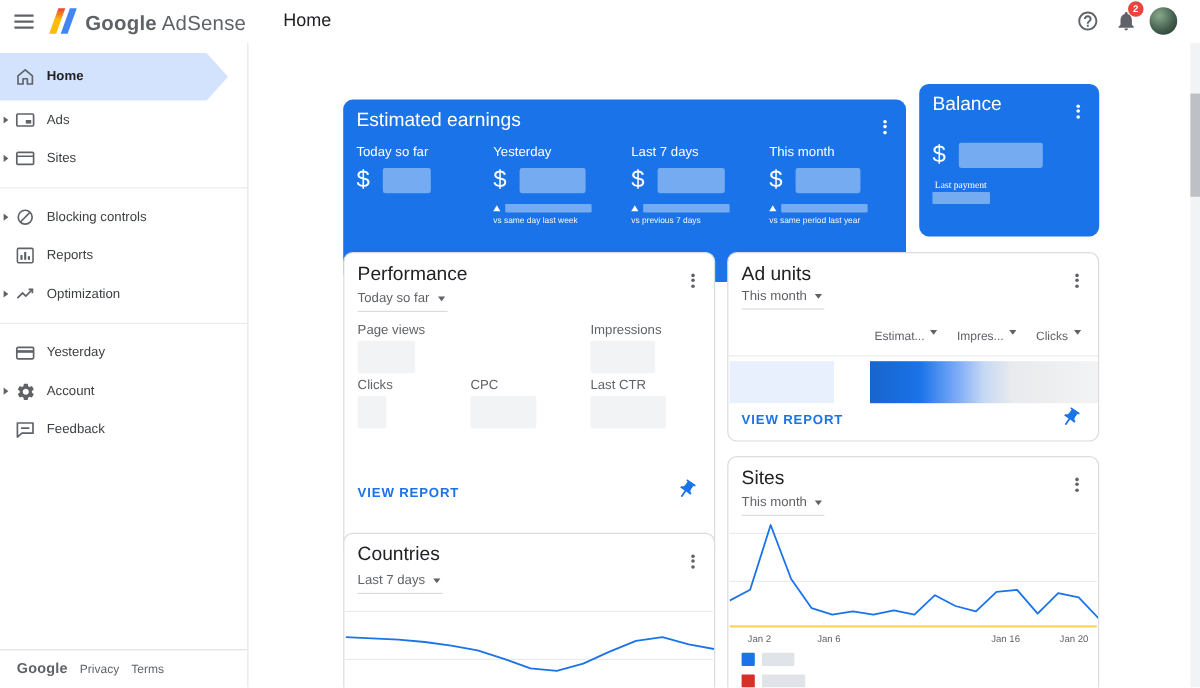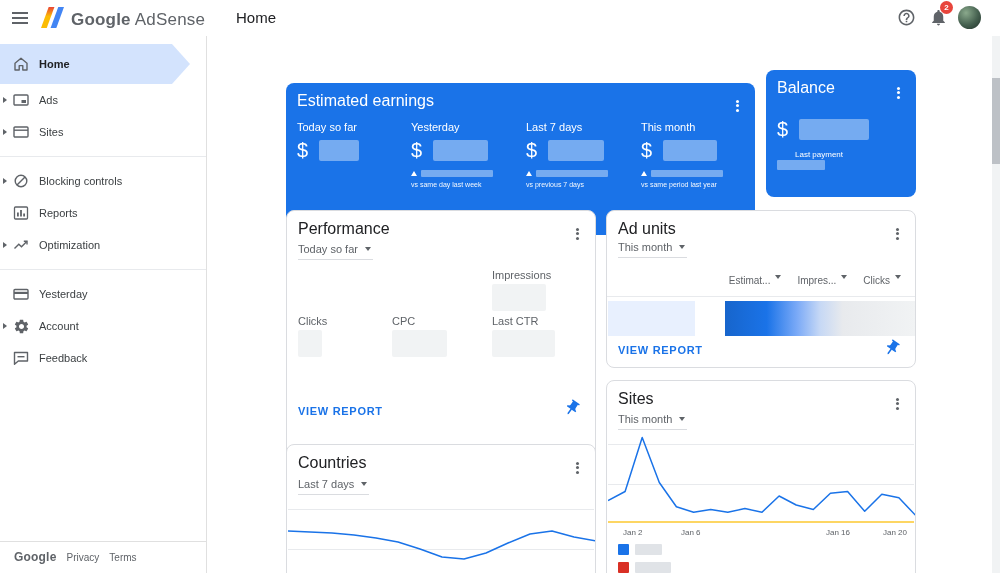--- a/index.html
+++ b/index.html
@@ -50,21 +50,21 @@
   
   .earn-col { position:absolute; top:38px; }
   .earn-label { font-size:11px; color:#fff; }
   .earn-value { display:flex; align-items:center; margin-top:6px; }
   .earn-cur { font-size:20px; font-weight:400; }
   .blue-block { display:inline-block; height:21px; background:rgba(255,255,255,0.4); border-radius:2px; margin-left:11px; }
   .earn-note { display:flex; align-items:center; gap:4px; margin-top:8px; }
   .up-arrow { width:0; height:0; border-left:3px solid transparent; border-right:3px solid transparent; border-bottom:5px solid #fff; }
   .note-bar { display:inline-block; width:72px; height:7px; background:rgba(255,255,255,0.4); border-radius:1px; }
   .earn-caption { font-size:7px; color:rgba(255,255,255,0.95); margin-top:4px; white-space:nowrap; }
-  .lastpay-label { position:absolute; left:29px; top:80px; font-size:8px; color:#fff; }
+  .lastpay-label { position:absolute; left:13px; top:80px; font-size:8px; color:#fff;font-family:Liberation Serif, serif; }
   .lastpay-block { position:absolute; left:11px; top:90px; width:48px; height:10px; background:rgba(255,255,255,0.4); border-radius:1px; }
 
   
   .metric { position:absolute; }
   .metric-label { font-size:11px; color:#5f6368; }
   .gray-block { height:27px; background:#f1f3f4; border-radius:2px; margin-top:3px; }
   .view-report { position:absolute; left:11px; font-size:11px; font-weight:700; letter-spacing:0.7px; color:#1a73e8; cursor:pointer; }
   .pin { position:absolute; right:14px; width:18px; height:18px; cursor:pointer; transform:rotate(35deg); }
 
   
@@ -309,20 +309,24 @@
   <div class="dots">
       <i></i>
       <i></i>
       <i></i>
     </div>
   <div class="range" style="left:11px; top:32px;">
     <span>Today so far</span>
       <span class="caret-down"></span>
   </div>
 
+  <div class="metric" style="left:11px; top:58px;">
+    <div class="metric-label">Page views</div>
+    <div class="gray-block" style="width:48px"></div>
+  </div>
   <div class="metric" style="left:205px; top:58px;">
     <div class="metric-label">Impressions</div>
     <div class="gray-block" style="width:54px"></div>
   </div>
   <div class="metric" style="left:11px; top:104px;">
     <div class="metric-label">Clicks</div>
     <div class="gray-block" style="width:24px"></div>
   </div>
   <div class="metric" style="left:105px; top:104px;">
     <div class="metric-label">CPC</div>

